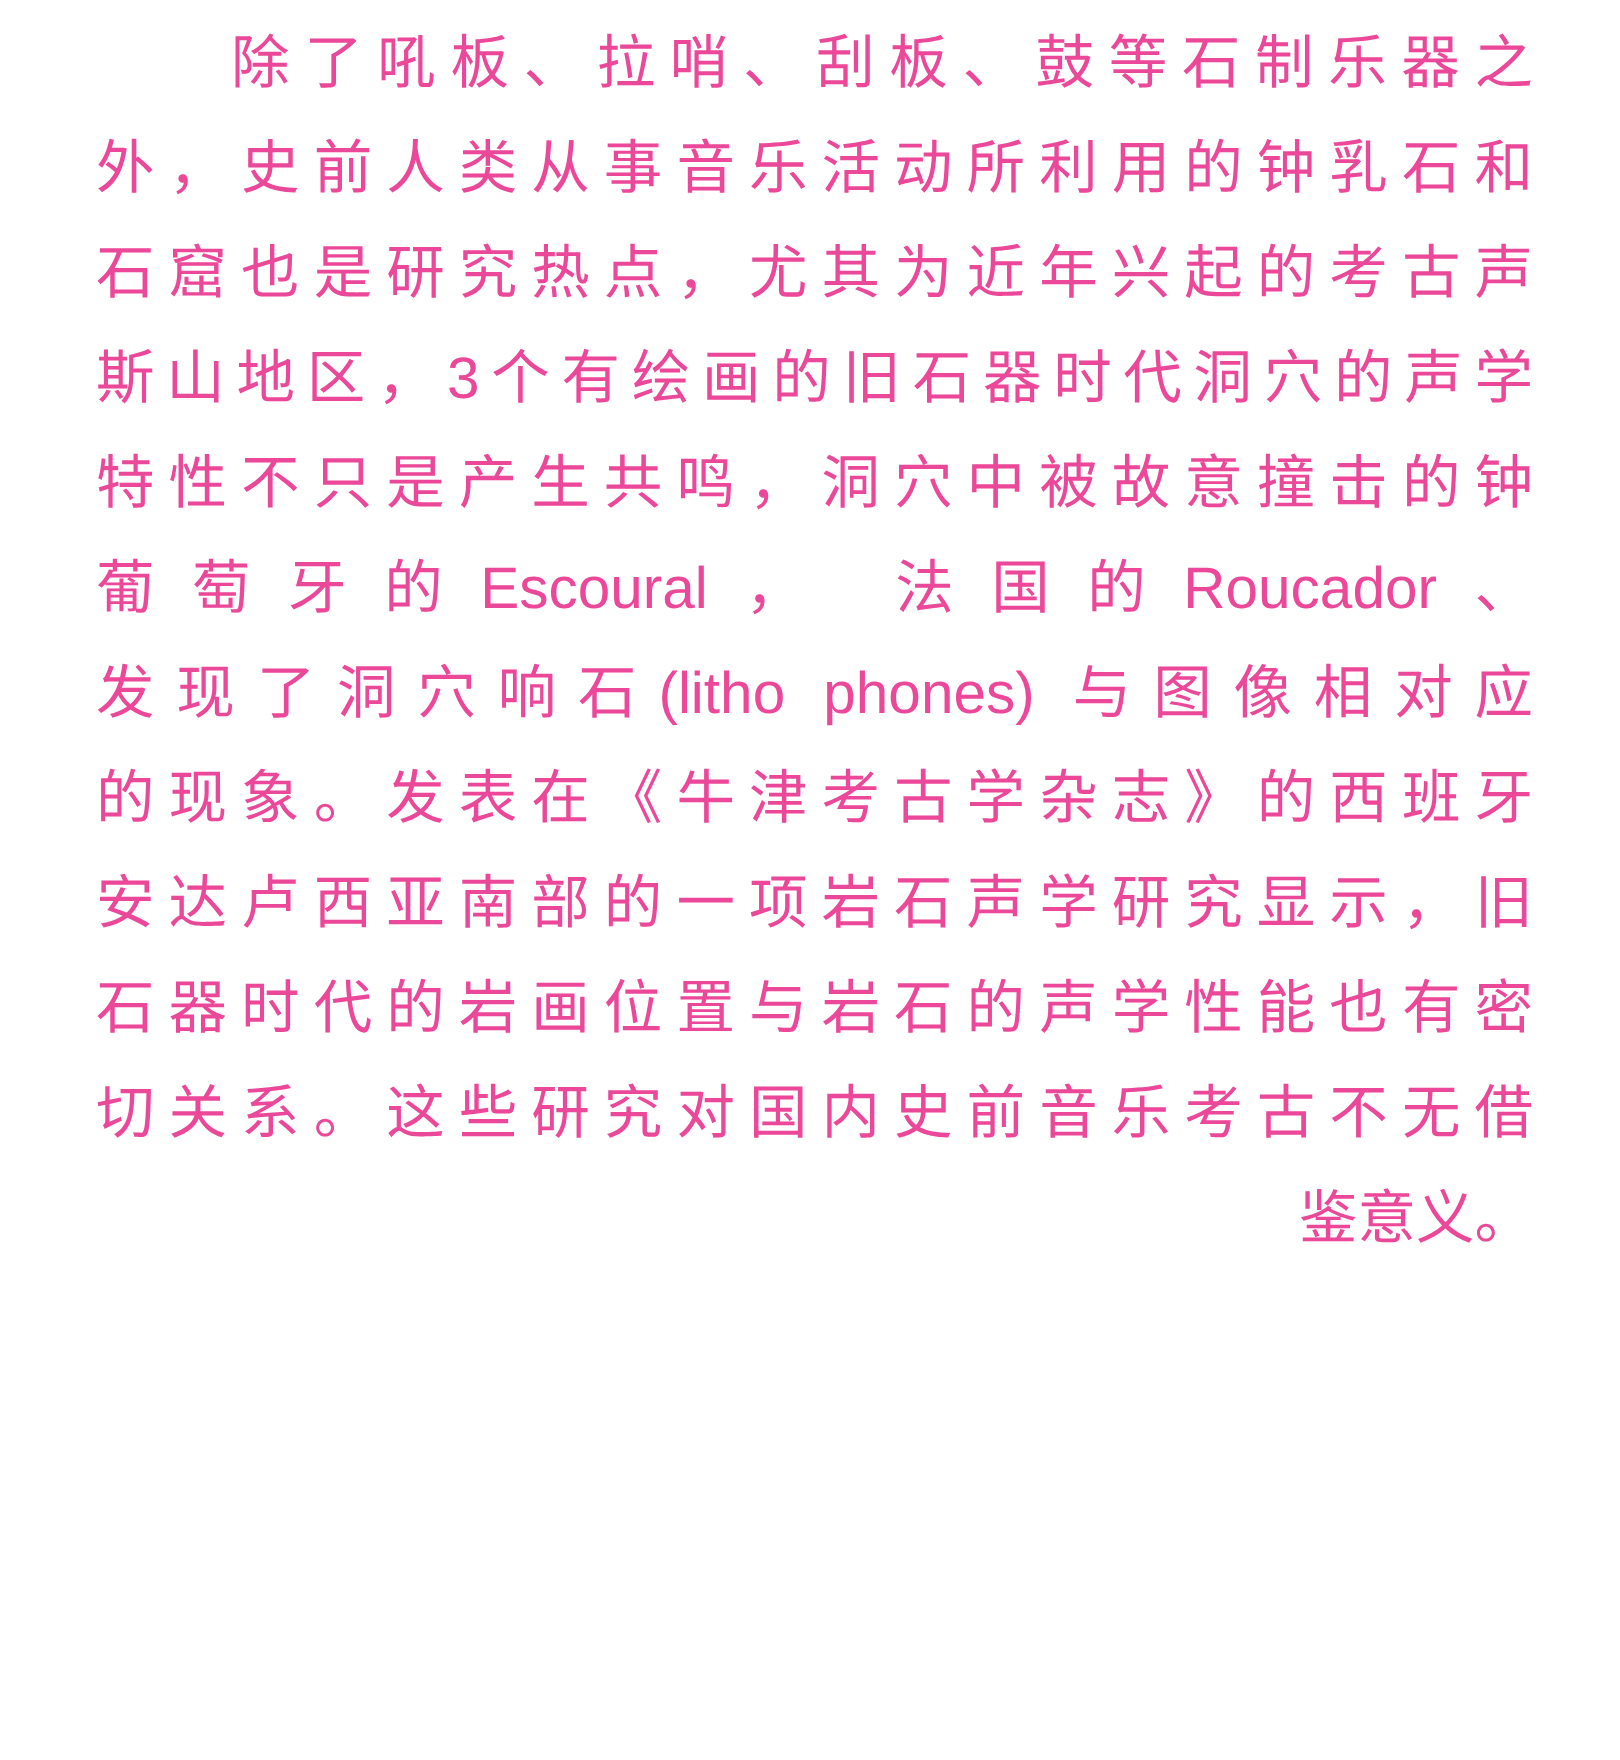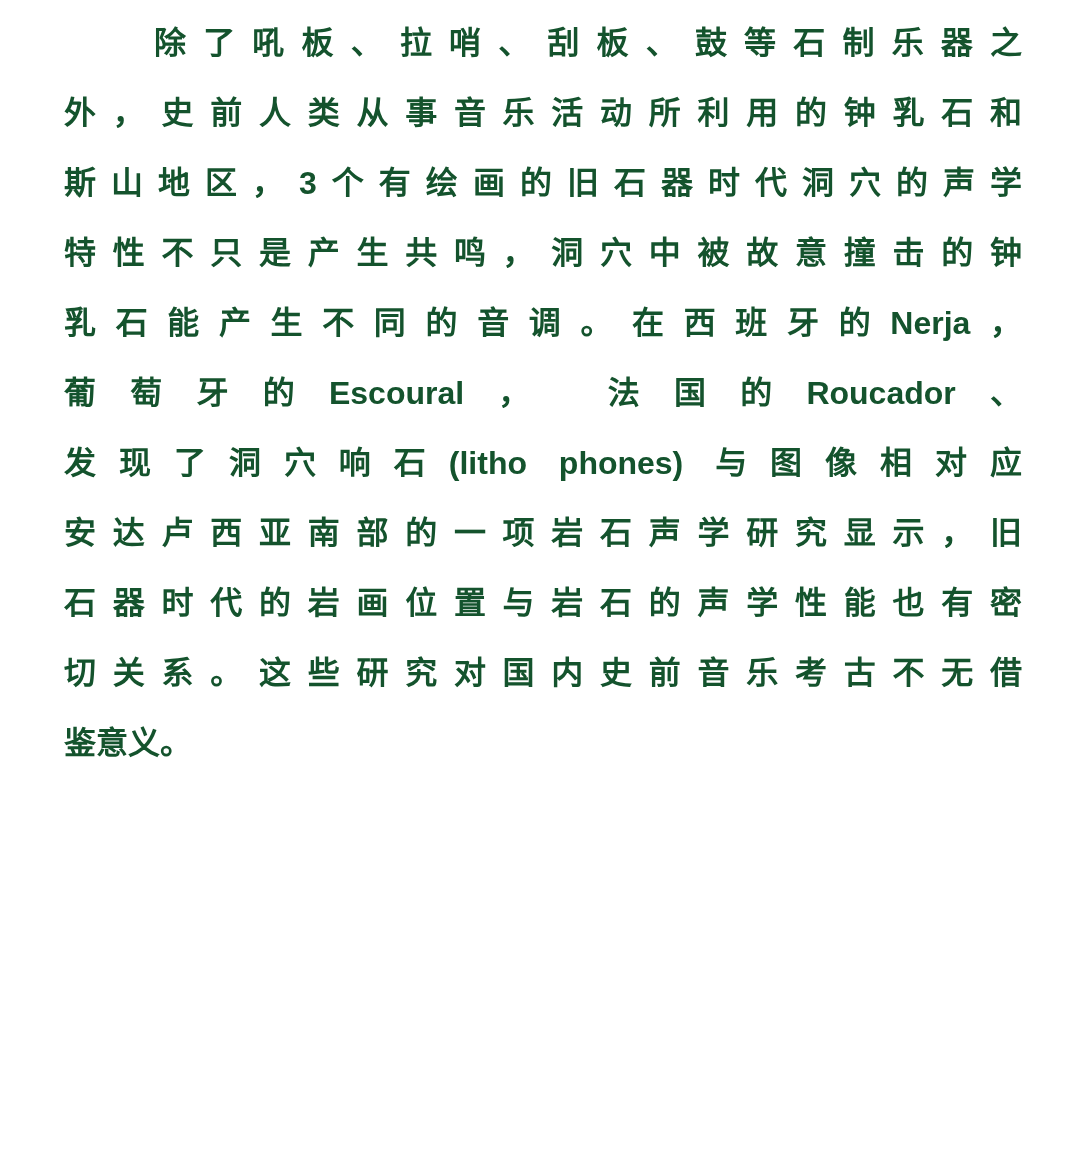--- a/index.html
+++ b/index.html
@@ -12,45 +12,46 @@
     background: #ffffff;
     overflow: hidden;
   }
   .article {
     box-sizing: border-box;
     width: 1080px;
     padding: 8px 58px 0 64px;
   }
   .line {
     font-family: "Liberation Sans", "DejaVu Sans", sans-serif;
-    font-size: 32px;
+    font-size: 39px;
     line-height: 70px;
     height: 70px;
-    color: #14532d;
+    color: #ec4899;
     text-align: justify;
     text-align-last: justify;
     overflow: hidden;
-    font-weight: 700;
+    font-weight: 400;
   }
   .line.indent {
     padding-left: 90px;
   }
   .line.last {
-    text-align: left;
+    text-align: right;
     text-align-last: auto;
   }
 </style>
 </head>
 <body style="background: rgb(255, 255, 255);">
 
 <div class="article" lang="zh-CN">
   <div class="line indent">除了吼板、拉哨、刮板、鼓等石制乐器之</div>
   <div class="line">外，史前人类从事音乐活动所利用的钟乳石和</div>
+  <div class="line">石窟也是研究热点，尤其为近年兴起的考古声</div>
   <div class="line">斯山地区，3个有绘画的旧石器时代洞穴的声学</div>
   <div class="line">特性不只是产生共鸣，洞穴中被故意撞击的钟</div>
-  <div class="line">乳石能产生不同的音调。在西班牙的Nerja，</div>
   <div class="line">葡萄牙的Escoural， 法国的Roucador、</div>
   <div class="line">发现了洞穴响石(litho phones) 与图像相对应</div>
+  <div class="line">的现象。发表在《牛津考古学杂志》的西班牙</div>
   <div class="line">安达卢西亚南部的一项岩石声学研究显示，旧</div>
   <div class="line">石器时代的岩画位置与岩石的声学性能也有密</div>
   <div class="line">切关系。这些研究对国内史前音乐考古不无借</div>
   <div class="line last">鉴意义。</div>
 </div>
 
 </body></html>

